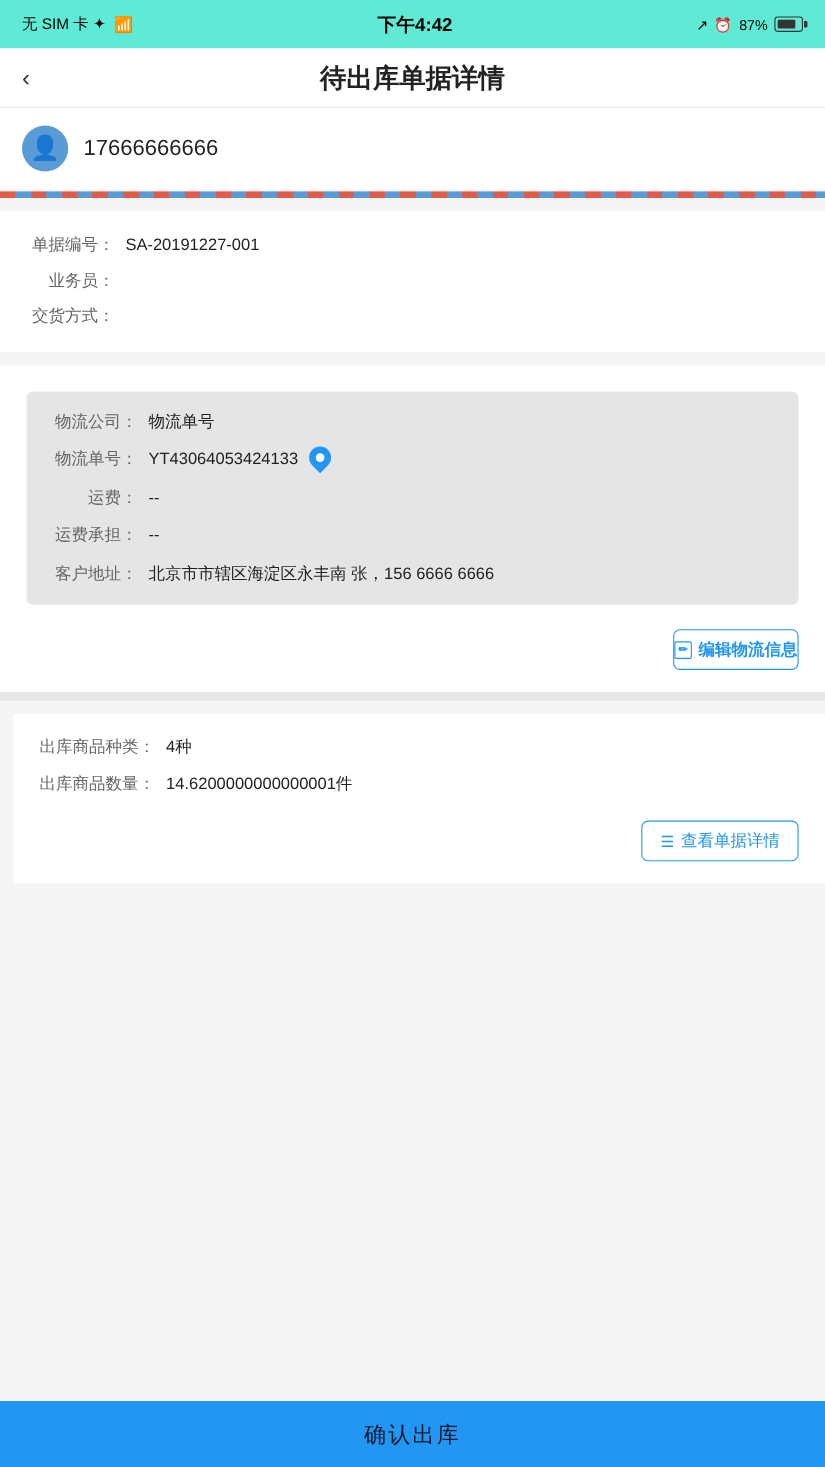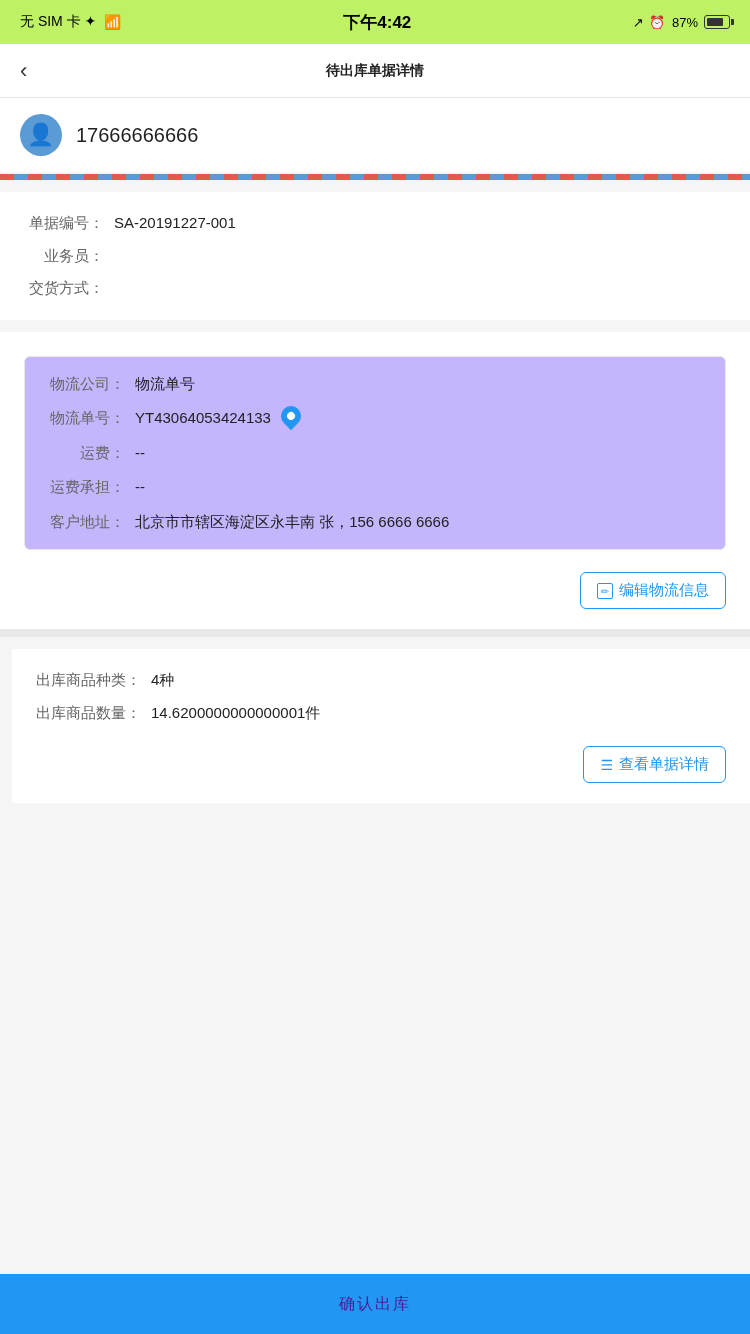--- a/index.html
+++ b/index.html
@@ -8,21 +8,21 @@
       font-family: -apple-system, "PingFang SC", "Helvetica Neue", sans-serif;
       background: #f5f5f5;
       width: 750px;
       min-height: 1334px;
       position: relative;
       overflow-x: hidden;
     }
 
     
     .status-bar {
-      background: #bef264;
+      background: #5eead4;
       height: 44px;
       display: flex;
       align-items: center;
       justify-content: space-between;
       padding: 11px 20px;
       font-size: 15px;
       font-weight: 500;
     }
     .status-left { display: flex; align-items: center; gap: 8px; font-size: 14px; }
     .status-center { font-size: 17px; font-weight: 600; }
@@ -65,21 +65,21 @@
       border-bottom: 1px solid #e5e5e5;
     }
     .nav-back {
       position: absolute;
       left: 20px;
       font-size: 22px;
       color: #333;
       cursor: pointer;
     }
     .nav-title {
-      font-size: 14px;
+      font-size: 24px;
       font-weight: 600;
       color: #222;
     }
 
     
     .customer-header {
       background: #fff;
       padding: 16px 20px;
       display: flex;
       align-items: center;
@@ -131,21 +131,21 @@
       flex-shrink: 0;
     }
     .info-value {
       color: #222;
       flex: 1;
     }
     .info-row:last-child { margin-bottom: 0; }
 
     
     .logistics-card {
-      background: #c4b5fd;
+      background: #e5e5e5;
       border: 1px solid #e8e8e8;
       border-radius: 6px;
       padding: 16px 20px;
       margin-top: 4px;
     }
 
     
     .location-icon {
       display: inline-block;
       width: 20px;
@@ -193,27 +193,28 @@
       gap: 4px;
     }
 
     
     .edit-btn {
       display: flex;
       align-items: center;
       gap: 6px;
       border: 1px solid #2196f3;
       border-radius: 6px;
-      padding: 8px 16px;
+      padding: 8px 0;
       color: #2196f3;
       font-size: 15px;
       cursor: pointer;
       background: #fff;
       margin-left: auto;
       margin-top: 12px;
+      font-weight: bold;
     }
     .edit-btn-icon {
       width: 16px;
       height: 16px;
       border: 1.5px solid #2196f3;
       border-radius: 2px;
       display: inline-block;
       position: relative;
     }
     .edit-btn-icon::after {
@@ -268,22 +269,22 @@
       left: 0;
       width: 750px;
       background: #2196f3;
       height: 60px;
       display: flex;
       align-items: center;
       justify-content: center;
       cursor: pointer;
     }
     .confirm-btn-text {
-      color: #4c1d95;
-      font-size: 16px;
+      color: #0f172a;
+      font-size: 20px;
       font-weight: 500;
       letter-spacing: 2px;
     }
 
     .btn-row {
       display: flex;
       justify-content: flex-end;
       margin-top: 10px;
     }
   </style>

